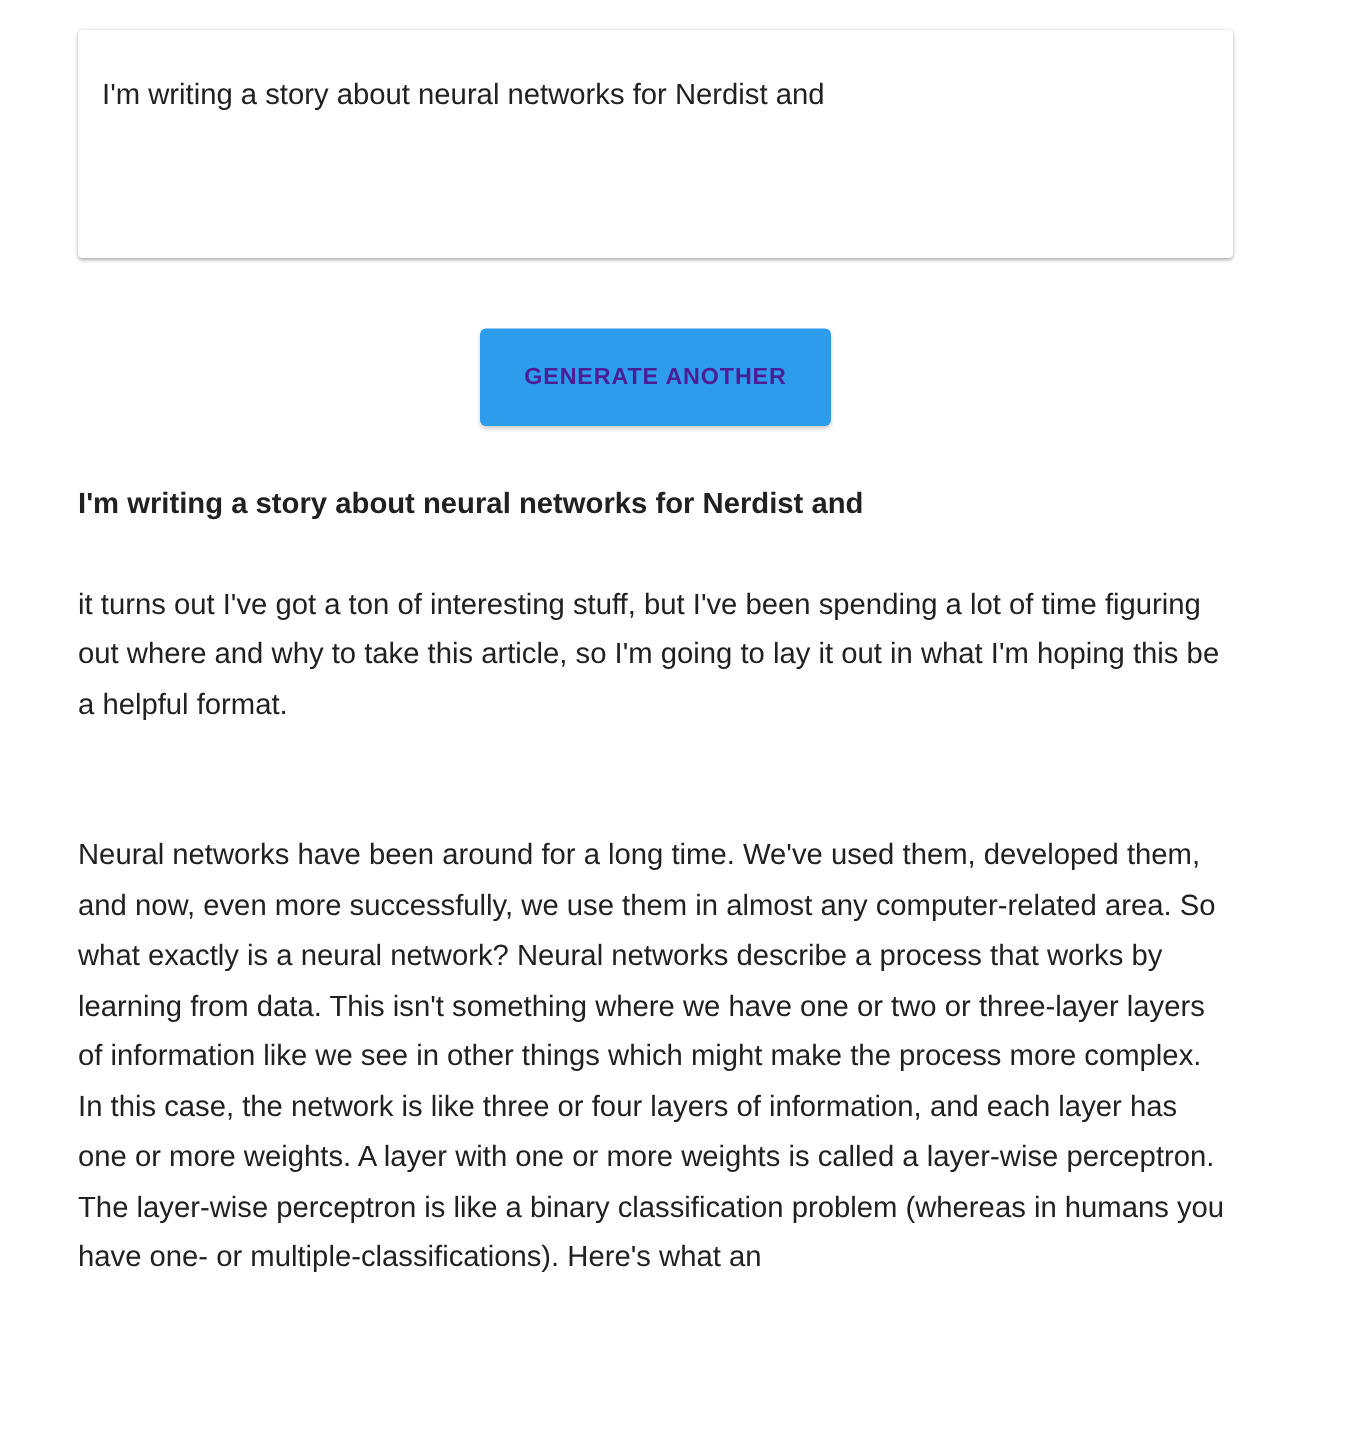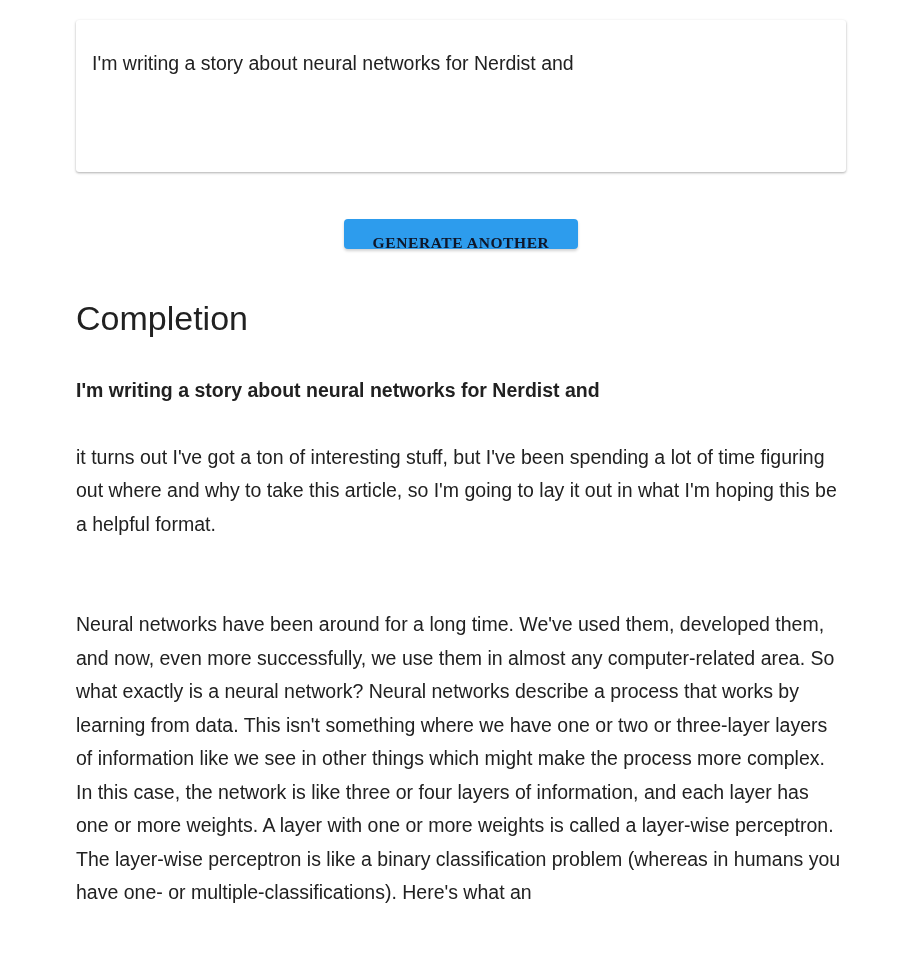--- a/index.html
+++ b/index.html
@@ -6,21 +6,21 @@
   html, body {
     width: 900px;
     height: 956px;
     background: #ffffff;
     overflow: hidden;
     font-family: "Liberation Sans", "DejaVu Sans", sans-serif;
     color: #212121;
   }
   .container {
     width: 770px;
-    margin-left: 76px;
+    margin-left: 52px;
   }
   
   .prompt-card {
     margin-top: 20px;
     height: 152px;
     background: #ffffff;
     border-radius: 3px;
     box-shadow: 0 1px 3px rgba(0,0,0,0.22), 0 1px 2px rgba(0,0,0,0.12);
   }
   .prompt-input {
@@ -38,27 +38,27 @@
     color: #212121;
   }
   
   .button-row {
     margin-top: 47px;
     text-align: center;
   }
   .generate-button {
     display: inline-block;
     min-width: 234px;
-    height: 30px;
+    height: 65px;
     padding: 0 28px;
     border: none;
     border-radius: 4px;
     background: #2d9ced;
-    color: #0f172a;
-    font-family: Liberation Serif, serif;
+    color: #4c1d95;
+    font-family: Liberation Sans, sans-serif;
     font-size: 15.5px;
     font-weight: 600;
     letter-spacing: 0.6px;
     line-height: 48px;
     cursor: pointer;
     box-shadow: 0 2px 3px rgba(0,0,0,0.18);
   }
   
   .completion-heading {
     margin-top: 46px;
@@ -85,21 +85,20 @@
 <div class="container">
 
   <div class="prompt-card">
     <textarea class="prompt-input" spellcheck="false" style="">I'm writing a story about neural networks for Nerdist and</textarea>
   </div>
 
   <div class="button-row">
     <button class="generate-button">GENERATE ANOTHER</button>
   </div>
 
-  <h1 class="completion-heading">Completion</h1>
 
   <div class="completion-text">
     <p class="prompt-echo">I'm writing a story about neural networks for Nerdist and</p>
     <p class="completion-paragraph-1">it turns out I've got a ton of interesting stuff, but I've been spending a lot of time figuring out where and why to take this article, so I'm going to lay it out in what I'm hoping this be a helpful format.</p>
     <p class="completion-paragraph-2">Neural networks have been around for a long time. We've used them, developed them, and now, even more successfully, we use them in almost any computer-related area. So what exactly is a neural network? Neural networks describe a process that works by learning from data. This isn't something where we have one or two or three-layer layers of information like we see in other things which might make the process more complex. In this case, the network is like three or four layers of information, and each layer has one or more weights. A layer with one or more weights is called a layer-wise perceptron. The layer-wise perceptron is like a binary classification problem (whereas in humans you have one- or multiple-classifications). Here's what an</p>
   </div>
 
 </div>
 
 </body></html>

